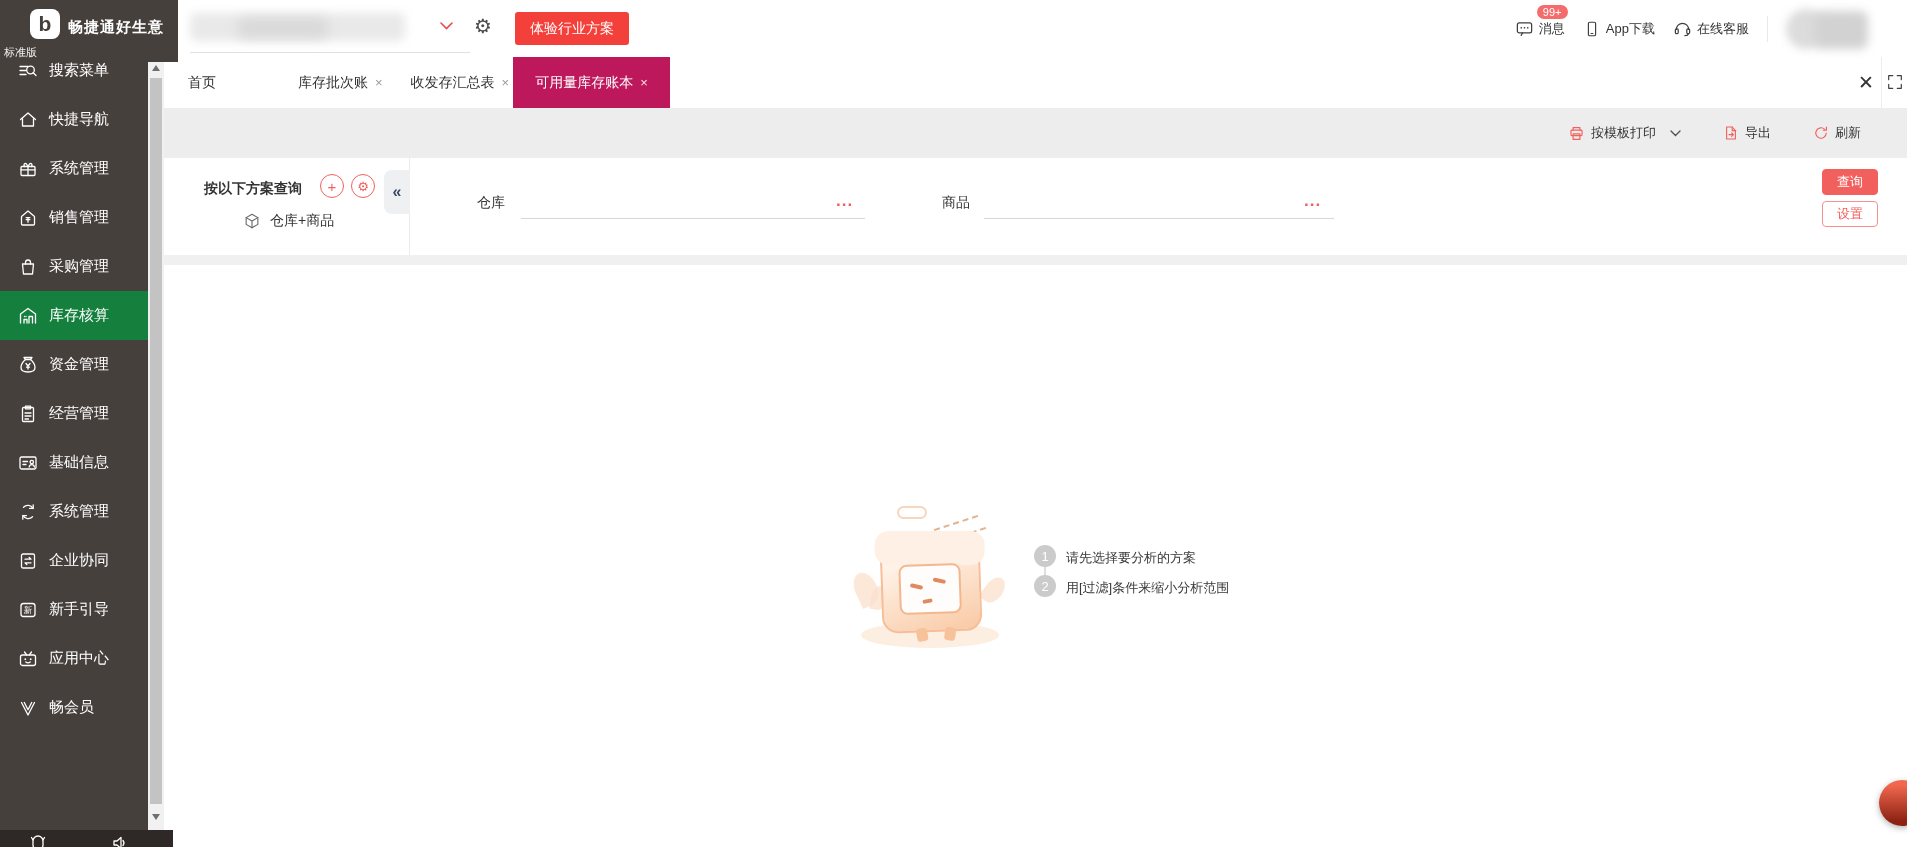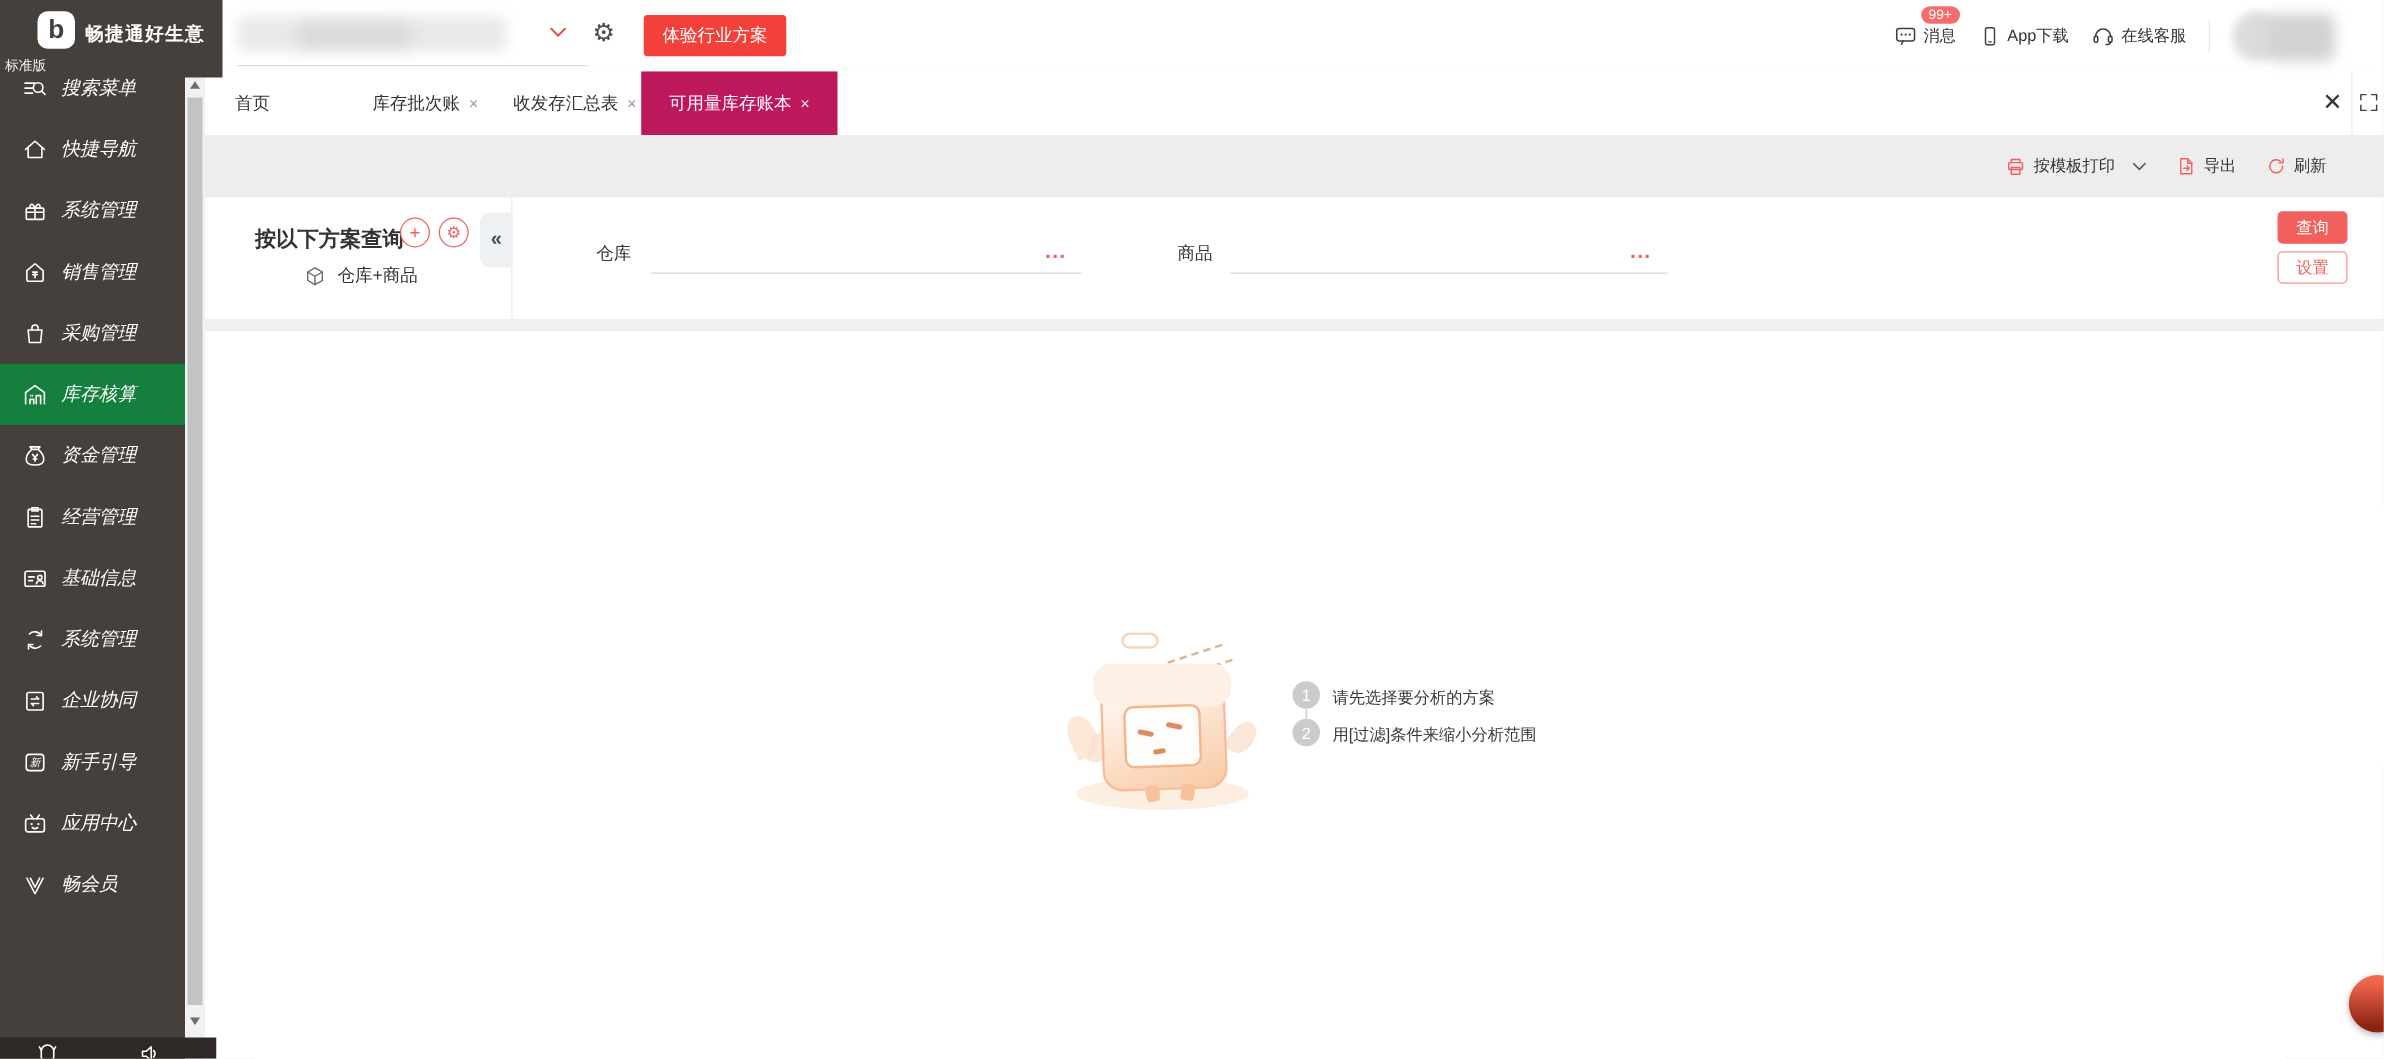--- a/index.html
+++ b/index.html
@@ -8,21 +8,21 @@
   .app { position:relative; width:1907px; height:847px; }
 
   svg { display:block; }
   .st  { fill:none; stroke:#fff;   stroke-width:1.3; stroke-linecap:round; stroke-linejoin:round; }
   .stD { fill:none; stroke:#3f3f3f;stroke-width:1.3; stroke-linecap:round; stroke-linejoin:round; }
   .stR { fill:none; stroke:#f2605e;stroke-width:1.4; stroke-linecap:round; stroke-linejoin:round; }
   .stG { fill:none; stroke:#666;   stroke-width:1.2; stroke-linecap:round; stroke-linejoin:round; }
 
   
   .sidebar { position:absolute; left:0; top:0; width:148px; height:847px; background:#46403d; z-index:2; }
-  .side-nav { position:absolute; top:46px; left:0; width:148px;font-style:italic; }
+  .side-nav { position:absolute; top:46px; left:0; width:148px; }
   .side-item { height:49px; display:flex; align-items:center; padding-left:18px; gap:11px;
     color:#fff; font-size:15px; cursor:pointer; }
   .side-item.active { background:#15803d; }
   .side-footer { position:absolute; left:0; bottom:0; width:173px; height:17px; background:#2e2826;
     z-index:5; overflow:hidden; }
   .side-footer .ficon { position:absolute; top:5px; }
   .f1 { left:30px; } .f2 { left:112px; }
 
   
   .side-scroll { position:absolute; left:148px; top:57px; width:16px; height:773px; background:#f1f1f1;
@@ -76,27 +76,27 @@
   .tab.active { background:#be185d; color:#fff; padding:0 22px; }
   .tab.active .tclose { color:#ffe3e2; }
   .tabbar-close { position:absolute; right:33px; top:0; height:51px; display:flex; align-items:center;
     font-size:19px; color:#333; cursor:pointer; }
   .tabbar-divider { position:absolute; right:25px; top:0; width:1px; height:51px; background:#ededed; }
   .tabbar-full { position:absolute; right:3px; top:16px; cursor:pointer; }
 
   
   .titlebar { position:absolute; left:164px; top:108px; right:0; height:50px; background:#ededed; z-index:2; }
   .page-title { position:absolute; left:32px; top:0; line-height:50px; font-size:18px; color:#2b2b2b; }
-  .title-actions { position:absolute; right:46px; top:0; height:50px; display:flex; align-items:center; gap:24px; }
+  .title-actions { position:absolute; right:46px; top:0; height:50px; display:flex; align-items:center; gap:42px; }
   .ta-item { display:flex; align-items:center; gap:6px; font-size:13px; color:#333; cursor:pointer; }
 
   
   .filter-panel { position:absolute; left:164px; top:158px; right:0; height:97px; background:#fff; z-index:2; }
   .scheme-pane { position:absolute; left:0; top:0; width:246px; height:97px; border-right:1px solid #ececec; }
-  .scheme-title { position:absolute; left:40px; top:22px; font-size:17px; font-weight:bold; color:#333; }
+  .scheme-title { position:absolute; left:40px; top:22px; font-size:14px; font-weight:bold; color:#333; }
   .circ-btn { position:absolute; top:16px; width:24px; height:24px; border:1px solid #f2605e; border-radius:50%;
     color:#f2605e; display:flex; align-items:center; justify-content:center; font-size:15px; cursor:pointer;
     background:#fff; }
   .cb-plus { left:156px; }
   .cb-gear { left:187px; font-size:13px; }
   .collapse-handle { position:absolute; left:220px; top:12px; width:26px; height:44px; background:#eef0f2;
     border-radius:8px 0 0 8px; display:flex; align-items:center; justify-content:center; color:#3c4a66;
     font-size:16px; font-weight:bold; cursor:pointer; }
   .scheme-item { position:absolute; left:79px; top:54px; display:flex; align-items:center; gap:9px;
     font-size:14px; color:#333; cursor:pointer; }

